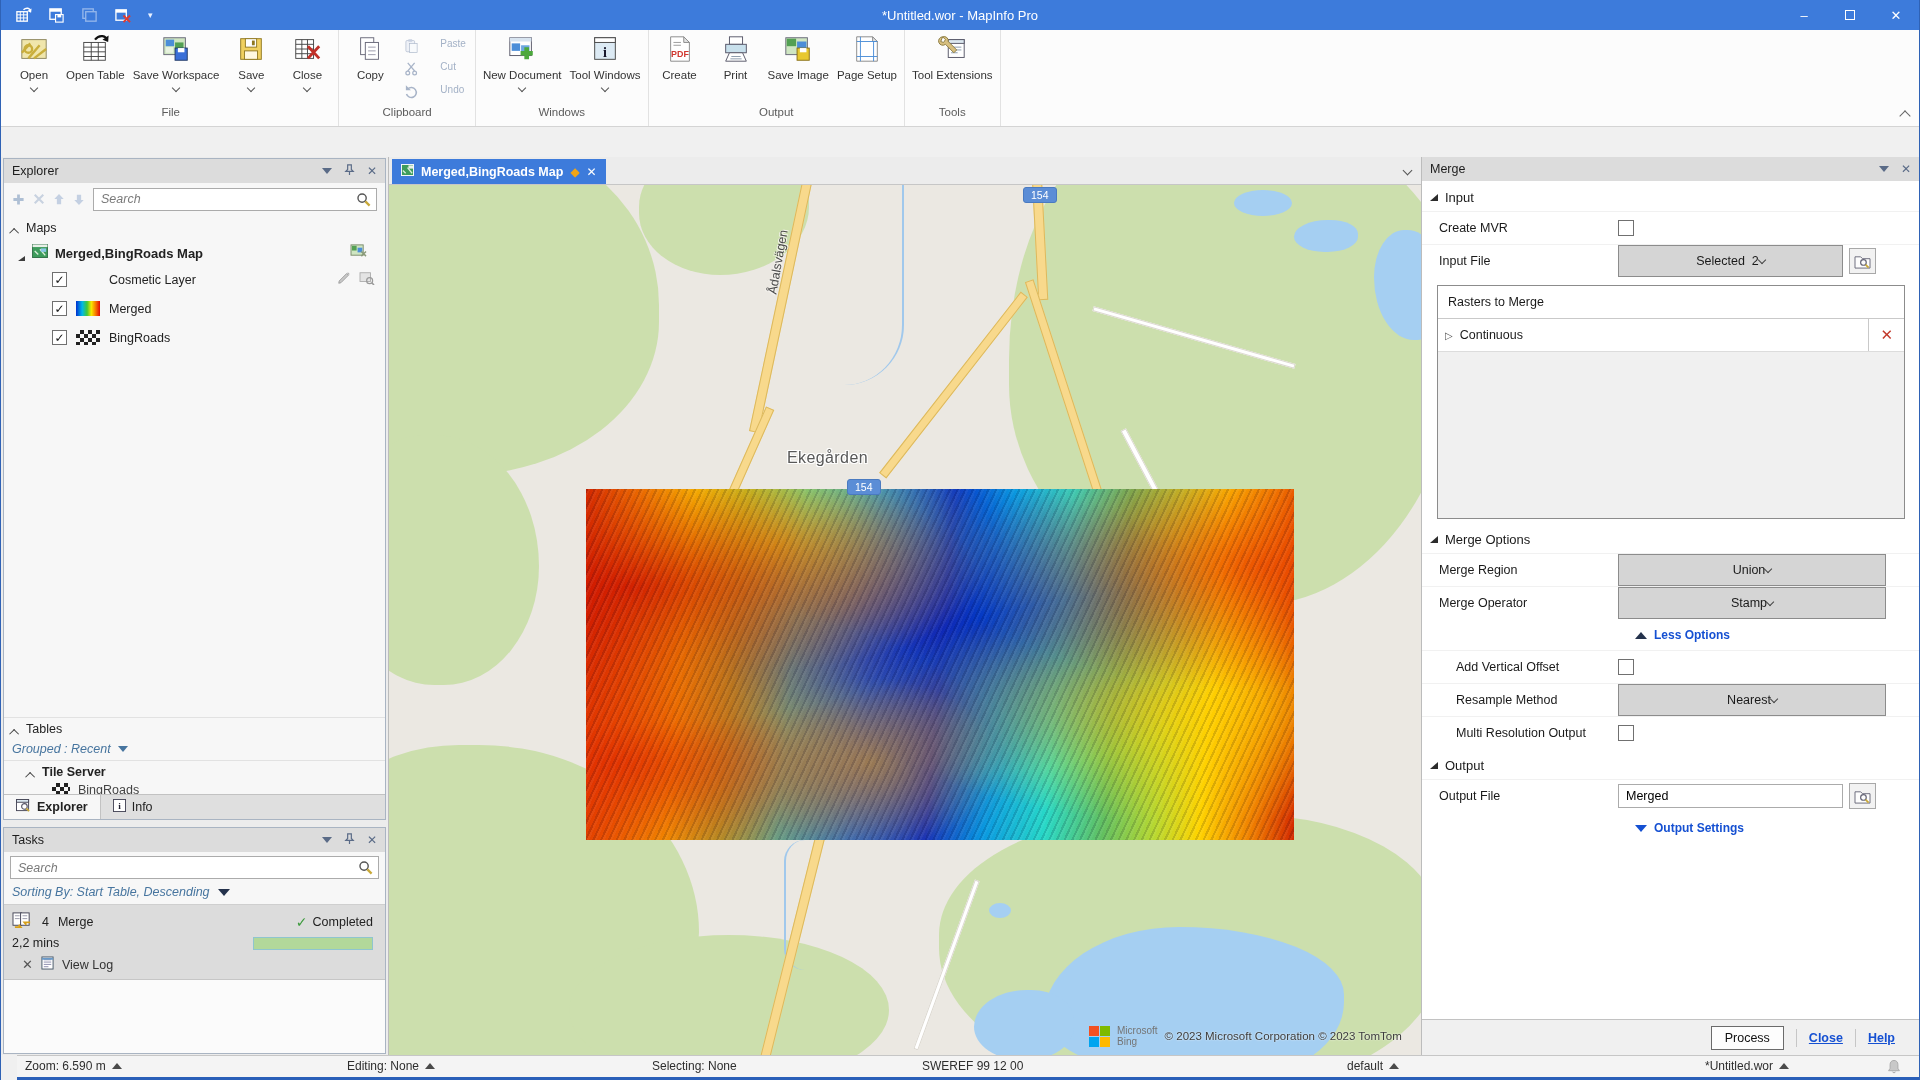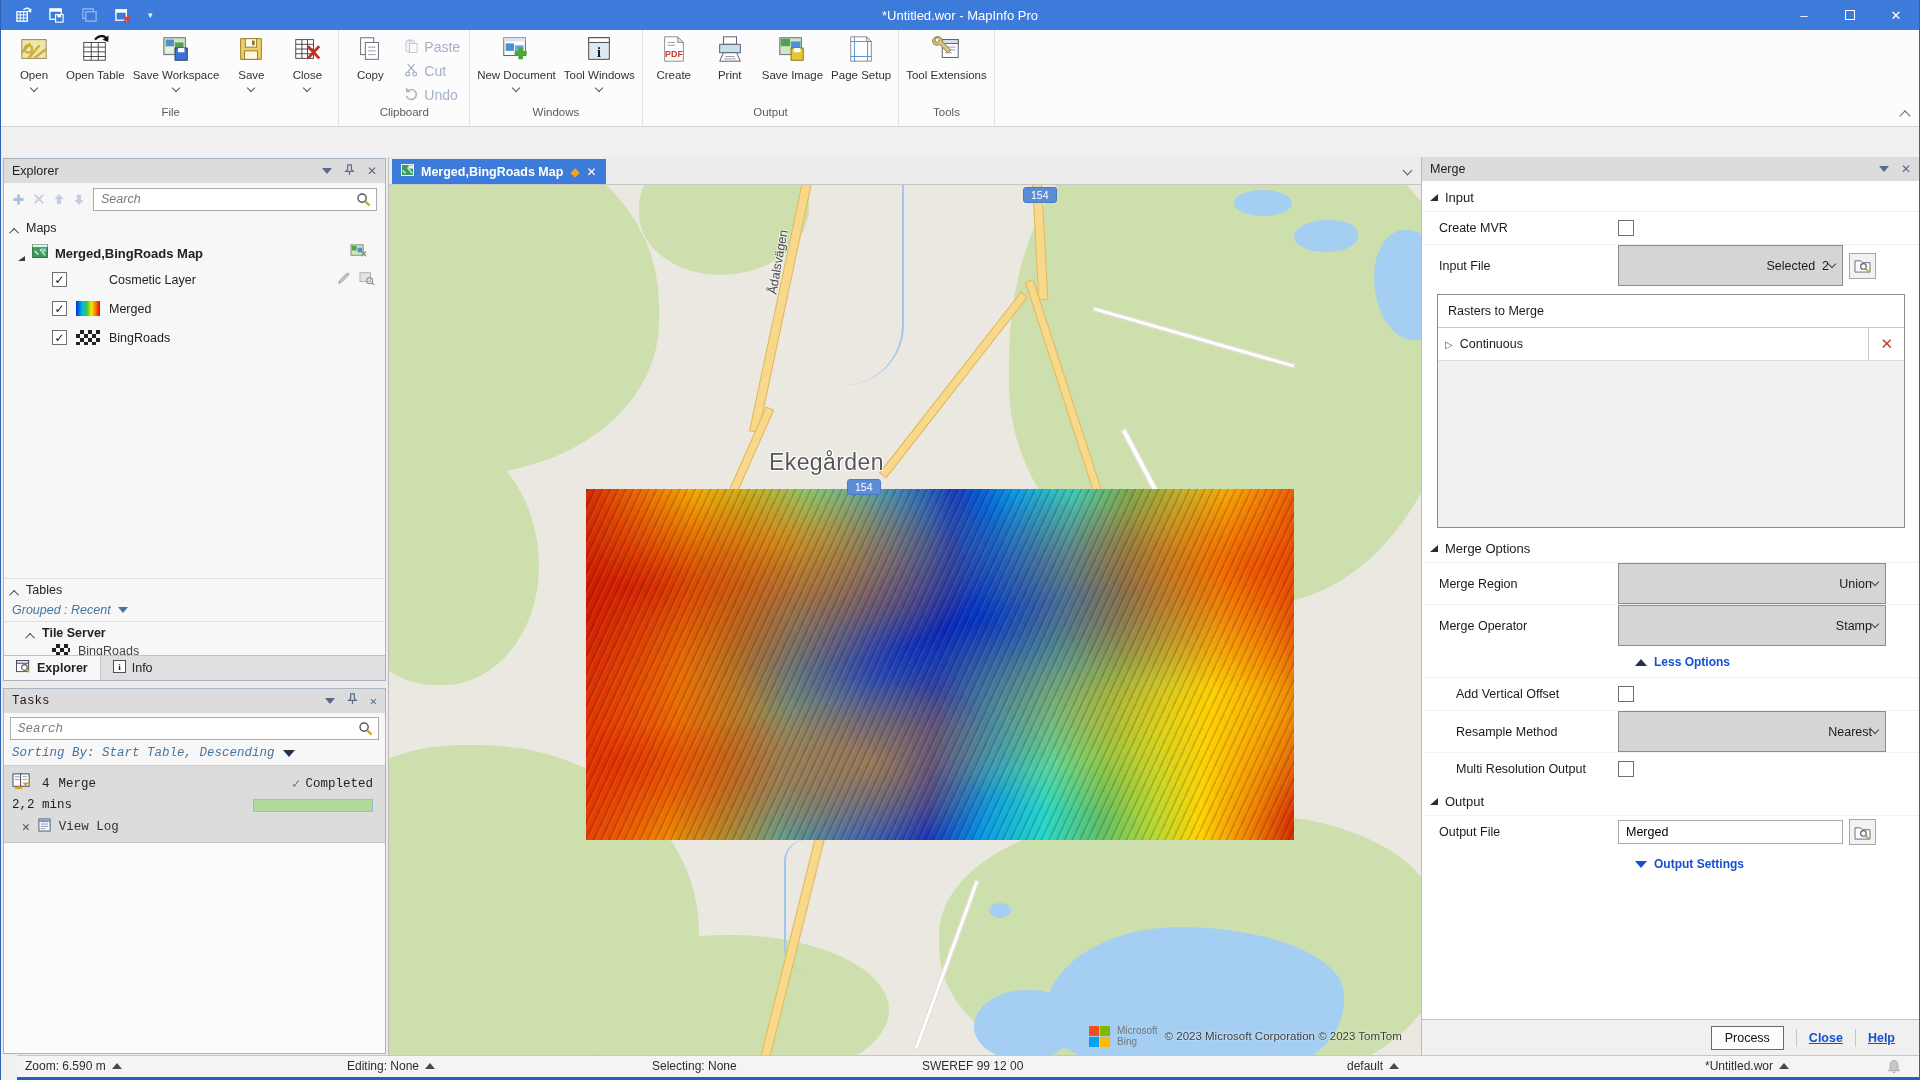--- a/index.html
+++ b/index.html
@@ -26,32 +26,32 @@
 
   
   .ribbon { height:97px; background:#fcfcfc; border-bottom:1px solid #d4d4d4; display:flex; padding-left:2px; position:relative; }
   .rgroup { display:flex; flex-direction:column; border-right:1px solid #e2e2e2; padding:0 3px; }
   .rgroup-buttons { height:76px; display:flex; align-items:flex-start; }
   .rbtn { min-width:56px; padding:4px 4px 0; display:flex; flex-direction:column; align-items:center; gap:2px;
           font-size:11.5px; color:#333; text-align:center; line-height:1.12; }
   .rbtn .caret-dn { width:6px; height:6px; border-right:1.3px solid #555; border-bottom:1.3px solid #555; transform:rotate(45deg); margin-top:1px; }
   .rgroup-label { text-align:center; font-size:11.5px; color:#5b5b5b; padding-bottom:4px; }
   .small-btns { display:flex; flex-direction:column; gap:6px; padding:8px 6px 0; }
-  .sbtn { display:flex; align-items:center; gap:5px; font-size:14px; color:#a3b1c6; }
+  .sbtn { display:flex; align-items:flex-start; gap:21px; font-size:10px; color:#a3b1c6; }
   .ribbon-collapse { position:absolute; right:10px; bottom:6px; width:8px; height:8px;
           border-left:1.5px solid #666; border-top:1.5px solid #666; transform:rotate(45deg); }
 
   
   .main { position:absolute; top:157px; left:0; right:0; bottom:25px; display:flex; }
 
   
   .left-col { width:388px; display:flex; flex-direction:column; background:#ececec; border-right:1px solid #bcbcbc; }
   .panel { border:1px solid #a9b4c2; background:#f7f7f7; display:flex; flex-direction:column; margin:1px 2px; }
   .explorer-panel { flex:1; min-height:0; }
-  .tasks-panel { height:366px;font-family:Liberation Mono, monospace; }
+  .tasks-panel { height:227px; }
   .panel-header { height:24px; background:#dcdcdc; display:flex; align-items:center; padding:0 8px; font-size:12.5px; color:#1d1d1d; flex:0 0 auto; }
   .ph-icons { margin-left:auto; display:flex; align-items:center; gap:12px; color:#5a6b87; }
   .ph-caret { width:0; height:0; border-left:5px solid transparent; border-right:5px solid transparent; border-top:6px solid #5a6b87; }
   .ph-x { font-size:12px; color:#5a6b87; }
 
   .exp-toolbar { height:32px; display:flex; align-items:center; gap:8px; padding:0 8px; flex:0 0 auto; }
   .exp-tool { color:#aebfd4; font-size:13px; display:flex; }
   .searchbox { position:relative; flex:1; }
   .searchbox input { width:100%; height:23px; border:1px solid #ababab; background:#fff; padding:0 26px 0 7px; font-size:12.5px;
                      font-family:inherit; }
@@ -116,43 +116,43 @@
       radial-gradient(ellipse at 4% 78%, rgba(225,45,0,.9), rgba(225,45,0,0) 42%),
       radial-gradient(ellipse at 27% 16%, rgba(255,215,0,.75), rgba(255,215,0,0) 30%),
       radial-gradient(ellipse at 96% 22%, rgba(235,70,0,.85), rgba(235,70,0,0) 32%),
       radial-gradient(ellipse at 86% 62%, rgba(255,205,0,.7), rgba(255,205,0,0) 38%),
       radial-gradient(ellipse at 40% 78%, rgba(255,220,0,.45), rgba(255,220,0,0) 22%),
       radial-gradient(ellipse at 55% 40%, rgba(4,40,190,.85), rgba(4,40,190,0) 48%),
       linear-gradient(95deg,#d42a00 0%,#f07000 7%,#ffd400 15%,#9acc3a 22%,#2ad8c8 30%,#0a7ae6 40%,#0633c8 50%,#0a9ae0 58%,#27d8c8 66%,#63c060 74%,#b8d830 81%,#ffd400 87%,#f08000 94%,#d42a00 100%);
   }
   .raster::after { content:""; position:absolute; inset:0;
       background:repeating-linear-gradient(115deg, rgba(0,0,35,.14) 0 2px, rgba(255,255,255,.05) 2px 4px, transparent 4px 7px); }
-  .town-label { position:absolute; left:380px; top:264px; font-size:23px; color:#585858; letter-spacing:.4px; z-index:3;
+  .town-label { position:absolute; left:398px; top:264px; font-size:16px; color:#585858; letter-spacing:.4px; z-index:3;
       text-shadow:1px 1px 0 #fff,-1px -1px 0 #fff,1px -1px 0 #fff,-1px 1px 0 #fff; }
   .shield { position:absolute; background:#5b8dd6; color:#fff; font-size:10.5px; border:1px solid #4a7ac0;
             border-radius:3px; padding:1px 7px; z-index:3; }
   .road-label-v { position:absolute; left:316px; top:70px; width:146px; transform:rotate(-80deg); font-size:12.5px; color:#4a4a4a;
       text-align:center; z-index:1; text-shadow:1px 1px 0 #f4f2ee,-1px -1px 0 #f4f2ee; }
   .attribution { position:absolute; left:700px; bottom:8px; display:flex; align-items:center; gap:7px; z-index:4; }
   .mslogo { display:grid; grid-template-columns:10px 10px; grid-template-rows:10px 10px; gap:1px; }
   .mslogo i { display:block; }
   .mslogo-text { font-size:10px; color:#757575; line-height:1.1; }
   .attr-text { font-size:11.5px; color:#3b3b3b; text-shadow:0 0 2px #fff; }
 
   
   .right-panel { width:498px; background:#fff; border-left:1px solid #bcbcbc; display:flex; flex-direction:column; font-size:12.5px; color:#1a1a1a; }
   .rp-body { flex:1; min-height:0; display:flex; flex-direction:column; overflow:hidden; }
   .section-hdr { display:flex; align-items:center; gap:7px; padding:9px 8px 6px; font-size:13px; }
   .tri-sec { width:0; height:0; border-top:7px solid transparent; border-right:8px solid #2c2c2c; }
   .frow { display:flex; align-items:center; min-height:33px; border-top:1px solid #f1f1f1; padding-right:10px; }
   .flabel { width:196px; padding-left:17px; }
   .flabel.sub { padding-left:34px; }
   .fctrl { width:258px; display:flex; align-items:center; }
-  .dropdown { flex:1; height:41px; background:#d5d5d5; border:1px solid #8c8c8c; display:flex; align-items:center;
-              justify-content:flex-end; padding:0 7px; }
+  .dropdown { flex:1; height:32px; background:#d5d5d5; border:1px solid #8c8c8c; display:flex; align-items:center;
+              justify-content:center; padding:0 7px; }
   .dropdown span { white-space:pre; }
   .chev { width:6px; height:6px; border-right:1.4px solid #444; border-bottom:1.4px solid #444; transform:rotate(45deg); margin-top:-3px; }
   .txtfield { flex:1; height:24px; background:#fff; border:1px solid #ababab; padding:0 7px; font-size:12.5px; font-family:inherit; }
   .browse-btn { width:27px; height:26px; border:1px solid #a8a8a8; background:#f2f2f2; margin-left:6px;
                 display:flex; align-items:center; justify-content:center; }
   .rasters-box { margin:8px 14px 4px 15px; border:1px solid #8c8c8c; height:234px; display:flex; flex-direction:column; background:#fff; }
   .rbx-header { padding:9px 10px; border-bottom:1px solid #c9c9c9; }
   .rbx-row { display:flex; align-items:center; height:33px; border-bottom:1px solid #dcdcdc; padding-left:7px; gap:7px; }
   .rbx-x { margin-left:auto; display:flex; align-items:center; align-self:stretch; border-left:1px solid #c9c9c9; padding:0 11px; }
   .red-x { color:#c2392b; font-weight:bold; font-size:15px; }

